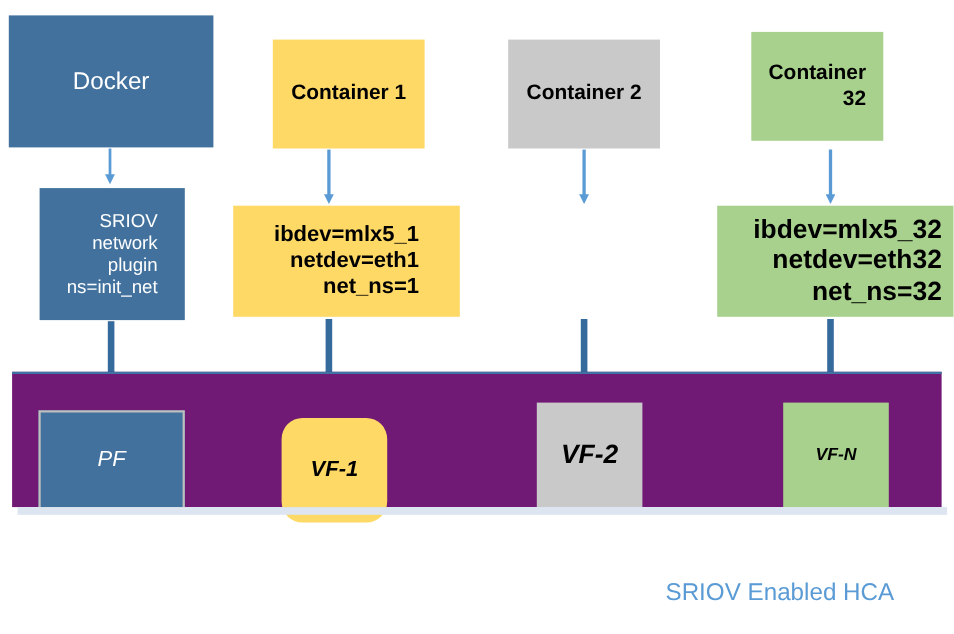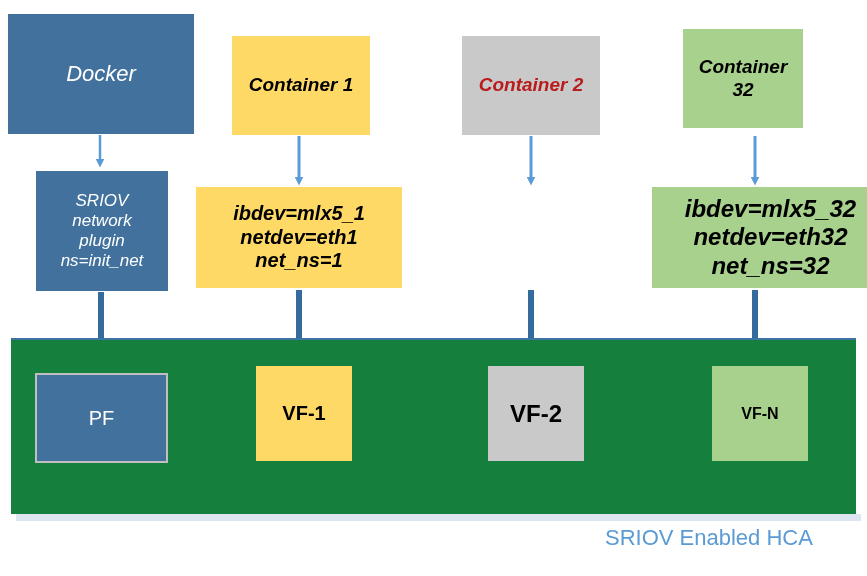--- a/index.html
+++ b/index.html
@@ -17,24 +17,23 @@
     overflow: hidden;
   }
 
   
   .box {
     position: absolute;
     box-sizing: border-box;
     display: flex;
     align-items: center;
     justify-content: center;
-    text-align: center;
+    text-align: right;
     line-height: 1.18;
     white-space: pre-line;
-    font-style: italic;
   }
   
   .box.shadow::after {
     content: "";
     position: absolute;
     left: 4px;
     right: -4px;
     bottom: -6px;
     height: 6px;
     background: #dce5f0;
@@ -52,42 +51,44 @@
   }
 
   .blue-box {
     background: #41719C;
     color: #ffffff;
   }
   .yellow-box {
     background: #FFD966;
     color: #000000;
     font-weight: bold;
+    margin-left: 16px;
   }
   .gray-box {
     background: #C9C9C9;
-    color: #b91c1c;
+    color: #000000;
     font-weight: bold;
   }
   .green-box {
     background: #A9D18E;
     color: #000000;
     font-weight: bold;
   }
 
   
   #hca-band {
     position: absolute;
     left: 11px;
     top: 338px;
     width: 845px;
-    height: 176px;
-    background: #15803d;
+    height: 123px;
+    background: #701a75;
     border-top: 2px solid #3E73A3;
     box-sizing: border-box;
+    font-style: italic;
   }
   #hca-band::after {
     content: "";
     position: absolute;
     left: 5px;
     right: -5px;
     bottom: -7px;
     height: 7px;
     background: #dce5f0;
   }
@@ -189,21 +190,21 @@
 
 
   <div class="box green-box shadow" style="left:652px; top:187px; width:237px; height:101px; font-size:24px;">ibdev=mlx5_32
 netdev=eth32
 net_ns=32</div>
 
   <div id="hca-band">
 
     <div class="pf-box" style="left:24px; top:33px; width:133px; height:90px; font-size:20px;">PF</div>
 
-    <div class="vf-box" style="left:245px; top:26px; width:96px; height:95px; background:#FFD966; font-size:20px;">VF-1</div>
+    <div class="vf-box" style="left:245px; top:40px; width:96px; height:95px; background:#FFD966; font-size:20px;border-radius:19px;">VF-1</div>
 
     <div class="vf-box" style="left:477px; top:26px; width:96px; height:95px; background:#C9C9C9; font-size:24px;">VF-2</div>
 
     <div class="vf-box" style="left:701px; top:26px; width:96px; height:95px; background:#A9D18E; font-size:16px;">VF-N</div>
   </div>
 
   <div id="hca-caption" style="left:605px; top:525px;">SRIOV Enabled HCA</div>
 
 </div>
 

